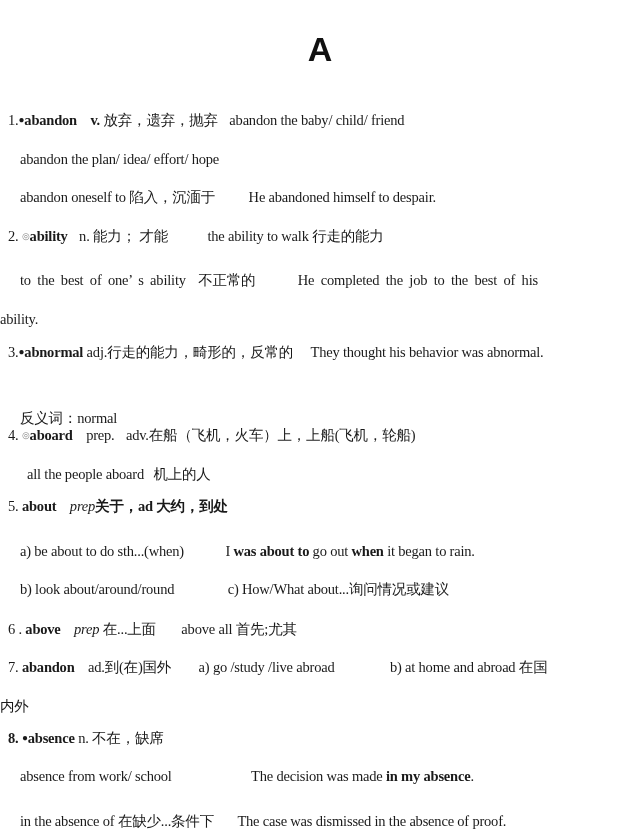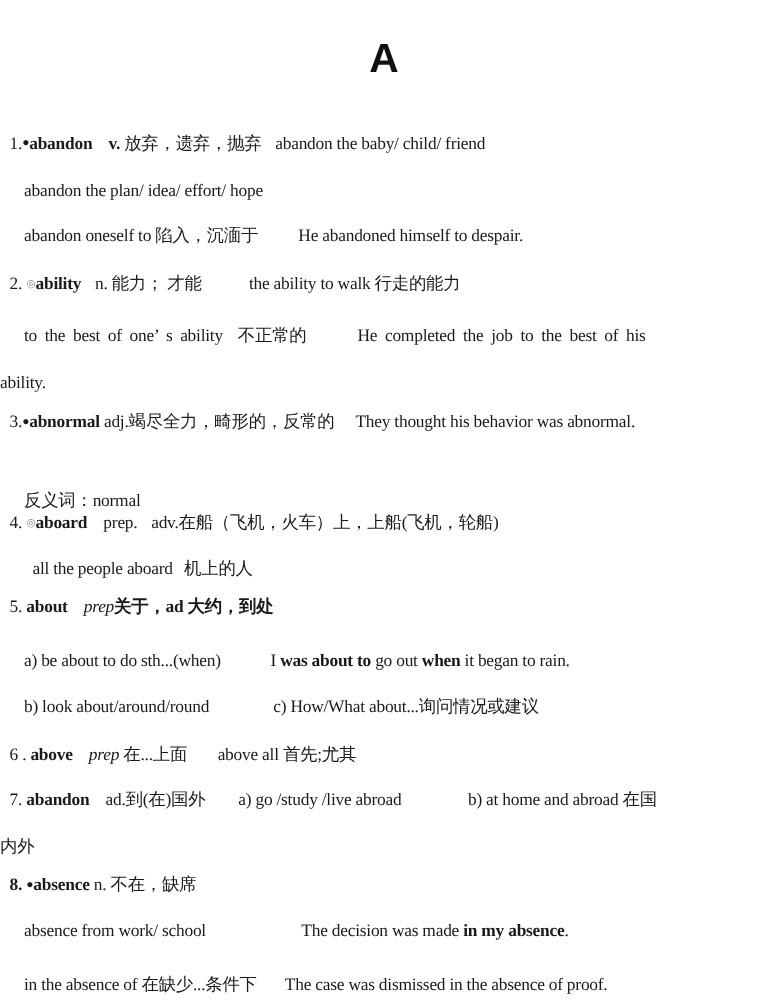--- a/index.html
+++ b/index.html
@@ -51,21 +51,21 @@
 </div>
 <div class="line" style="left:20px; top:270px; word-spacing:3px;">
   <span>to the best of one’ s ability</span>
   <span class="gap" style="width:6px"></span><span>不正常的</span>
   <span class="gap" style="width:36px"></span><span>He completed the job to the best of his</span>
 </div>
 <div class="line" style="left:0px; top:309px;">ability.</div>
 
 <div class="line" style="left:8px; top:342px;">
   <span>3.</span><span class="bullet">●</span><span class="b">abnormal</span>
-  <span>adj.</span><span>竭尽全力，畸形的，反常的</span>
+  <span>adj.</span><span>行走的能力，畸形的，反常的</span>
   <span class="gap" style="width:14px"></span><span>They thought his behavior was abnormal.</span>
 </div>
 <div class="line" style="left:20px; top:380px;margin-top:28px;">反义词：normal</div>
 
 <div class="line" style="left:8px; top:425px;">
   <span>4.</span>
   <span class="bullet hollow">◎</span><span class="b">aboard</span>
   <span class="gap" style="width:10px"></span><span>prep.</span>
   <span class="gap" style="width:8px"></span><span>adv.在船（飞机，火车）上，上船(飞机，轮船)</span>
 </div>

